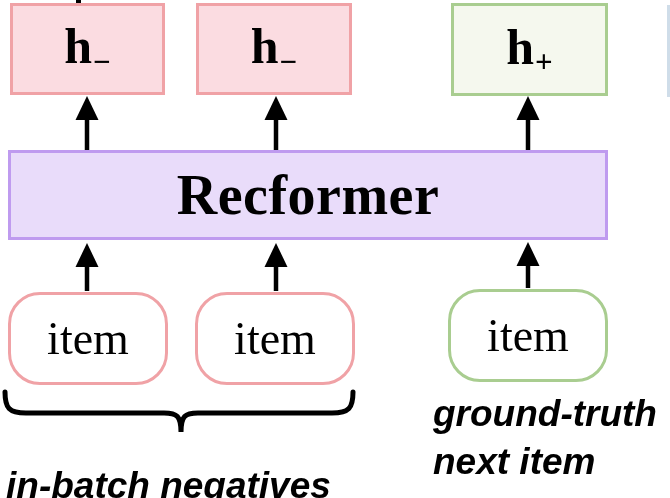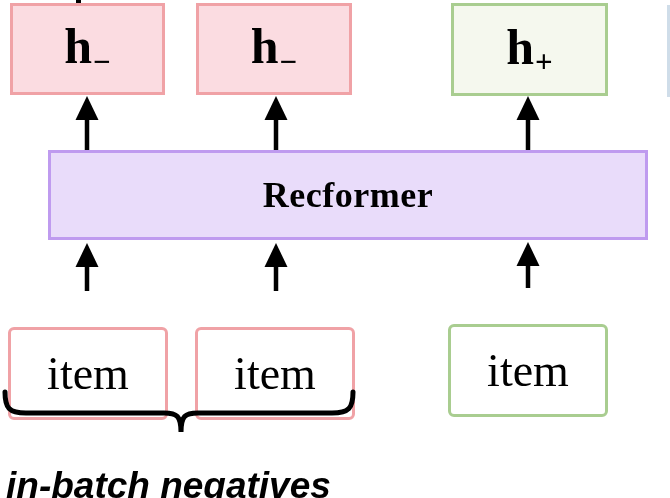--- a/index.html
+++ b/index.html
@@ -12,24 +12,24 @@
     align-items:center;justify-content:center;color:#000;
   }
   .hbox{
     font-weight:bold;font-size:50px;line-height:1;
   }
   .hbox .sub{font-size:0.62em;vertical-align:-0.28em;font-weight:bold;margin-left:1px;}
   .neg-out{background:var(--pink-fill,#fbdce1);border:3px solid var(--pink-border,#f0a2a6);}
   .pos-out{background:var(--green-fill,#f5f8ee);border:3px solid var(--green-border,#a9cd90);}
   .encoder{
     background:var(--purple-fill,#e9dcfa);border:3px solid var(--purple-border,#bf9bef);
-    font-size:36px;font-weight:600;letter-spacing:0.5px;margin-left:40px;
+    font-size:56px;font-weight:600;letter-spacing:0.5px;
   }
   .itembox{
-    background:#ffffff;border-radius:6px;font-size:46px;line-height:1;margin-top:35px;
+    background:#ffffff;border-radius:32px;font-size:46px;line-height:1;
   }
   .item-neg{border:3.5px solid var(--pink-border,#f0a2a6);}
   .item-pos{border:3.5px solid var(--green-border,#a9cd90);}
   .svg-layer{position:absolute;left:0;top:0;pointer-events:none;}
   .caption{
     position:absolute;color:#000;
     font-family:"Liberation Sans","DejaVu Sans",sans-serif;
     font-style:italic;font-weight:bold;font-size:37px;line-height:48px;
     white-space:nowrap;
   }
@@ -101,14 +101,18 @@
         <line x1="528" y1="288" x2="528" y2="263"></line>
         <polygon points="528,242 516.5,266 539.5,266" stroke="none"></polygon>
       </g>
     </g>
 
     <path d="M 5 392 C 5 408, 9 413, 26 413 L 164 413 C 177 413, 181 416, 181 432 C 181 416, 185 413, 198 413 L 332 413 C 349 413, 353 408, 353 392" fill="none" stroke="#000" stroke-width="5" stroke-linecap="round"></path>
   </svg>
 
   <div class="caption" style="left:6px;top:462px;">in-batch negatives</div>
 
+  <div class="caption" style="left:433px;top:390px;">
+    <div>ground-truth</div>
+    <div>next item</div>
+  </div>
 
 </div>
 
 </body></html>

